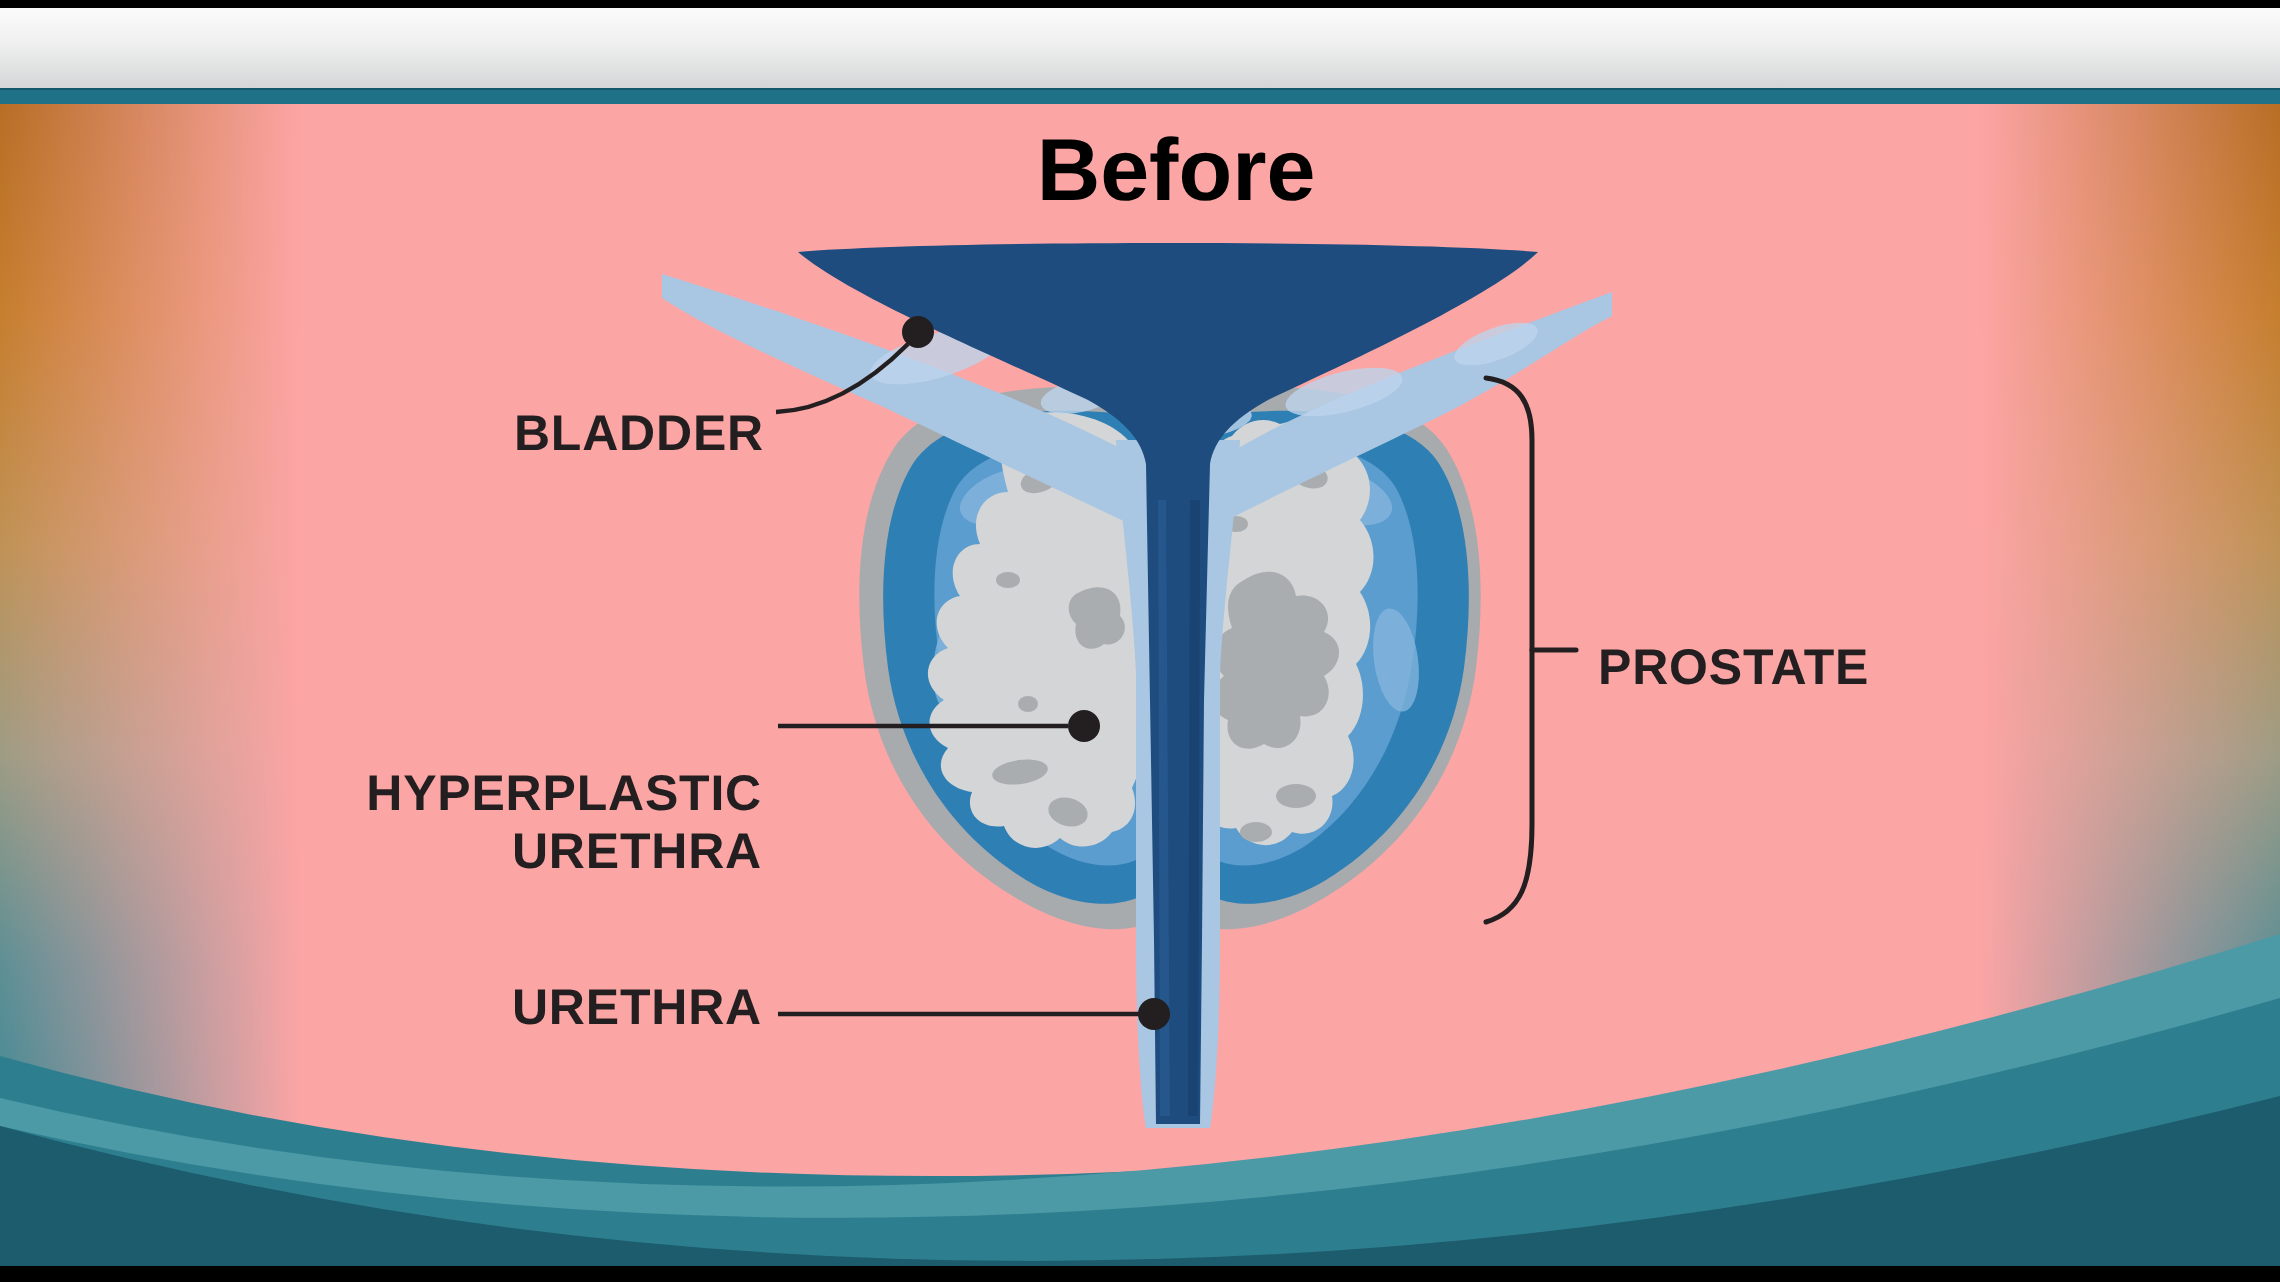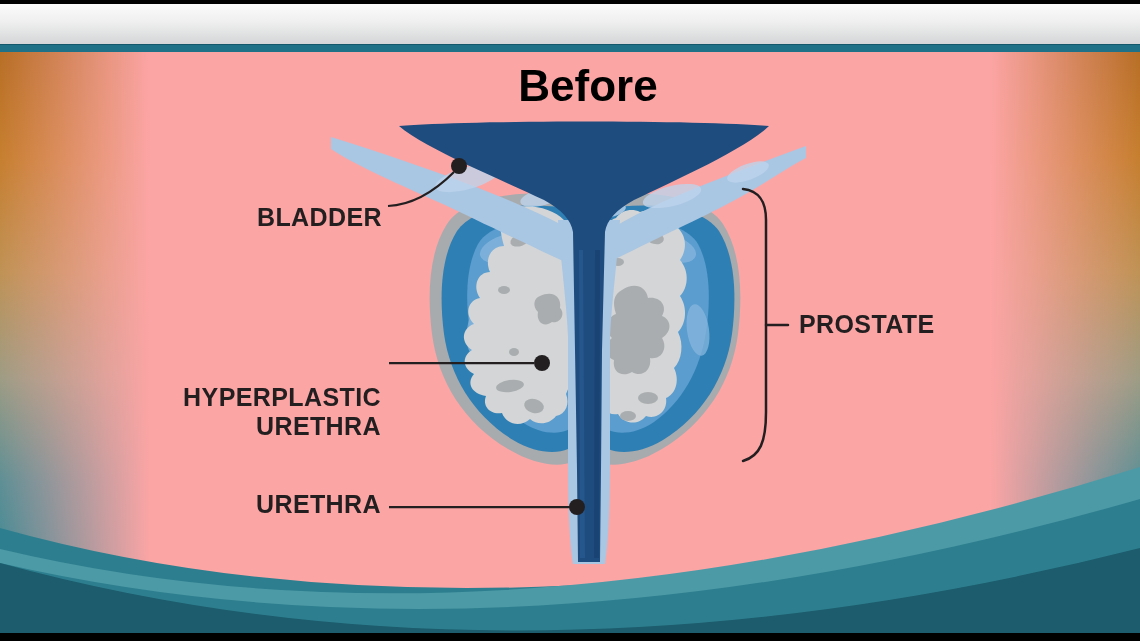--- a/index.html
+++ b/index.html
@@ -18,21 +18,21 @@
     position:absolute;left:438px;top:10px;width:300px;text-align:center;
     font-size:44px;line-height:48px;font-weight:700;color:#000;
   }
   .diagram-label{
     position:absolute;font-size:25px;font-weight:700;color:#231f20;letter-spacing:.4px;
     line-height:29px;white-space:nowrap;
   }
   .lbl-bladder{top:139px;right:758px;text-align:right;margin-top:12px;}
   .lbl-hyper{top:283px;right:759px;text-align:right;margin-top:48px;}
   .lbl-urethra{top:438px;right:759px;text-align:left;}
-  .lbl-prostate{top:258px;left:799px;text-align:center;}
+  .lbl-prostate{top:268px;left:799px;text-align:center;}
 </style>
 </head>
 <body>
 
 <div class="stage">
 
   <div class="top-strip"></div>
   <div class="teal-bar"></div>
 
   <div class="content">

